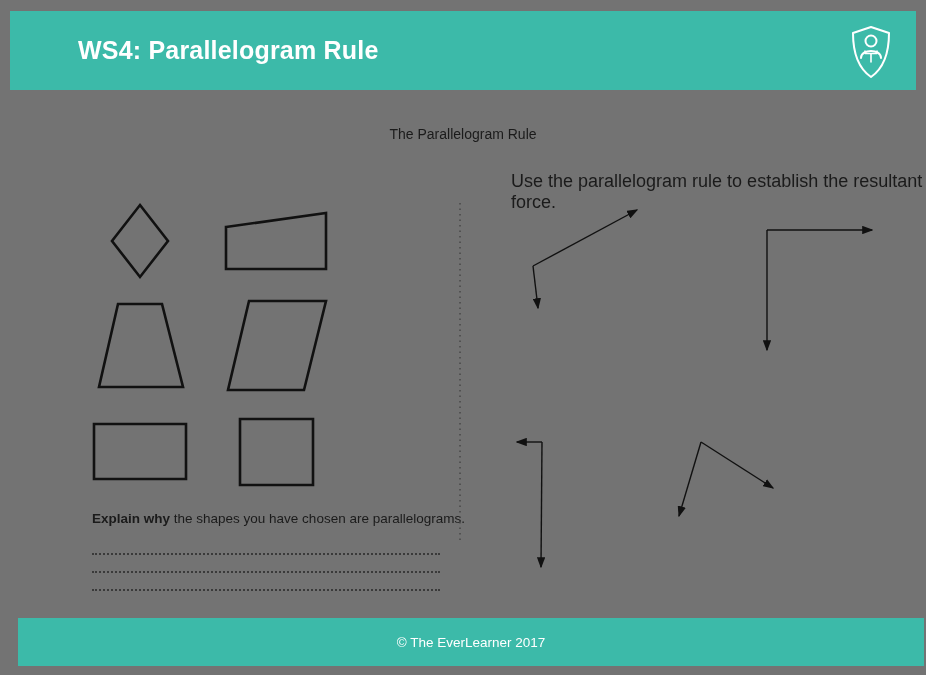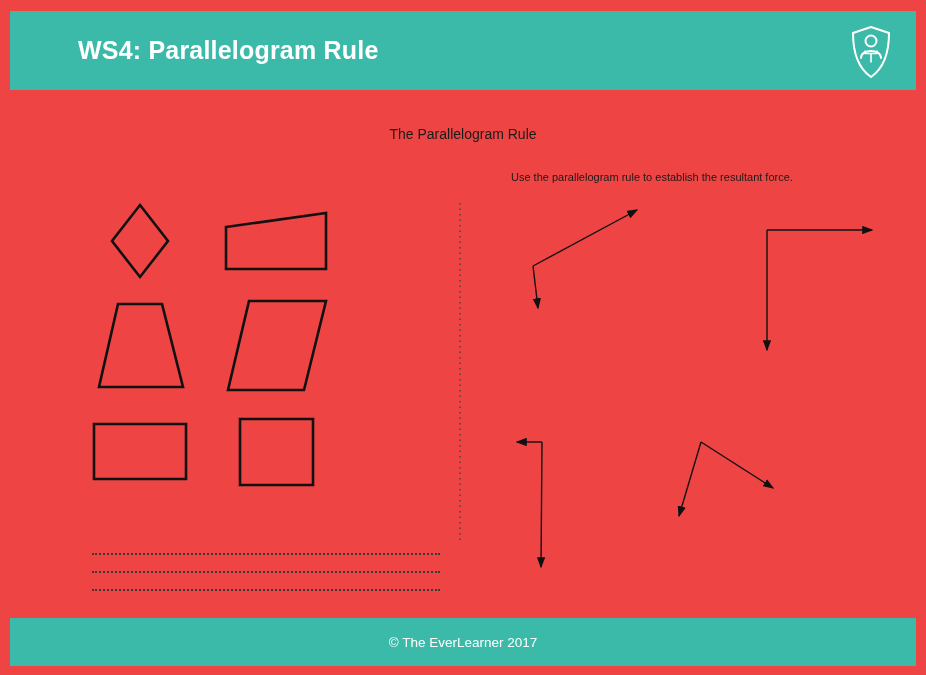--- a/index.html
+++ b/index.html
@@ -1,41 +1,41 @@
 <!DOCTYPE html>
 <html><head>
 <meta charset="utf-8">
 <style>
   html,body{margin:0;padding:0;background:#fff;}
   body{font-family:"Liberation Sans", sans-serif; -webkit-font-smoothing:antialiased;}
-  .page{position:relative;width:926px;height:675px;background:#ef4444;overflow:hidden;}
+  .page{position:relative;width:926px;height:675px;background:#737373;overflow:hidden;}
 
   .header-bar{position:absolute;left:10px;top:11px;width:906px;height:79px;
     background:#3cbaa9;display:flex;align-items:center;}
   .header-title{color:#ffffff;font-size:25px;font-weight:bold;letter-spacing:0.2px;
     padding-left:68px;}
   .logo{position:absolute;right:22px;top:14px;width:46px;height:54px;}
 
   .ws-title{position:absolute;left:0;top:126px;width:926px;text-align:center;
     font-size:14px;color:#1b1b1b;}
   .q-left{position:absolute;left:91px;top:171px;font-size:13.5px;color:#1b1b1b;}
-  .q-right{position:absolute;left:511px;top:171px;font-size:11px;color:#1b1b1b;}
+  .q-right{position:absolute;left:511px;top:171px;font-size:18px;color:#1b1b1b;}
   .explain{position:absolute;left:92px;top:511px;font-size:13.5px;color:#1b1b1b;}
   .explain b{font-weight:bold;}
 
   .figures-svg{position:absolute;left:0;top:0;width:926px;height:675px;pointer-events:none;}
   .quad{fill:none;stroke:#111111;stroke-width:2.6;stroke-linejoin:miter;}
   .vec{stroke:#111111;stroke-width:1.4;}
   .divider{stroke:#444444;stroke-width:1.4;stroke-dasharray:1.5,4;}
 
   .answer-line{position:absolute;left:92px;width:348px;height:7px;
     border-bottom:2px dotted #3a3a3a;}
   .al-1{top:546px;} .al-2{top:564px;} .al-3{top:582px;}
 
-  .footer-bar{position:absolute;left:10px;top:618px;width:906px;height:48px;
+  .footer-bar{position:absolute;left:18px;top:618px;width:906px;height:48px;
     background:#3cbaa9;display:flex;align-items:center;justify-content:center;}
   .footer-text{color:#ffffff;font-size:13.5px;}
 </style>
 </head>
 <body>
 
 <div class="page">
 
   <div class="header-bar">
     <div class="header-title">WS4: Parallelogram Rule</div>
@@ -45,20 +45,21 @@
       <path d="M13 33 C13 23.5 33 23.5 33 33" fill="none" stroke="#ffffff" stroke-width="2" stroke-linecap="round"></path>
       <path d="M17 28.5 H29 M23 28.5 V37 M17 28.5 V26 M29 28.5 V26" fill="none" stroke="#ffffff" stroke-width="1.6" stroke-linecap="round"></path>
     </svg>
   </div>
 
   <div class="ws-title">The Parallelogram Rule</div>
 
 
   <div class="q-right">Use the parallelogram rule to establish the resultant force.</div>
 
+  <div class="explain"><b>Explain why</b><span> the shapes you have chosen are parallelograms.</span></div>
 
   <div class="answer-line al-1"></div>
   <div class="answer-line al-2"></div>
   <div class="answer-line al-3"></div>
 
   <svg class="figures-svg" viewBox="0 0 926 675">
     <defs>
       <marker id="arrowhead" markerWidth="8" markerHeight="6" refX="7" refY="3" orient="auto">
         <path d="M0,0 L8,3 L0,6 Z" fill="#111111"></path>
       </marker>

